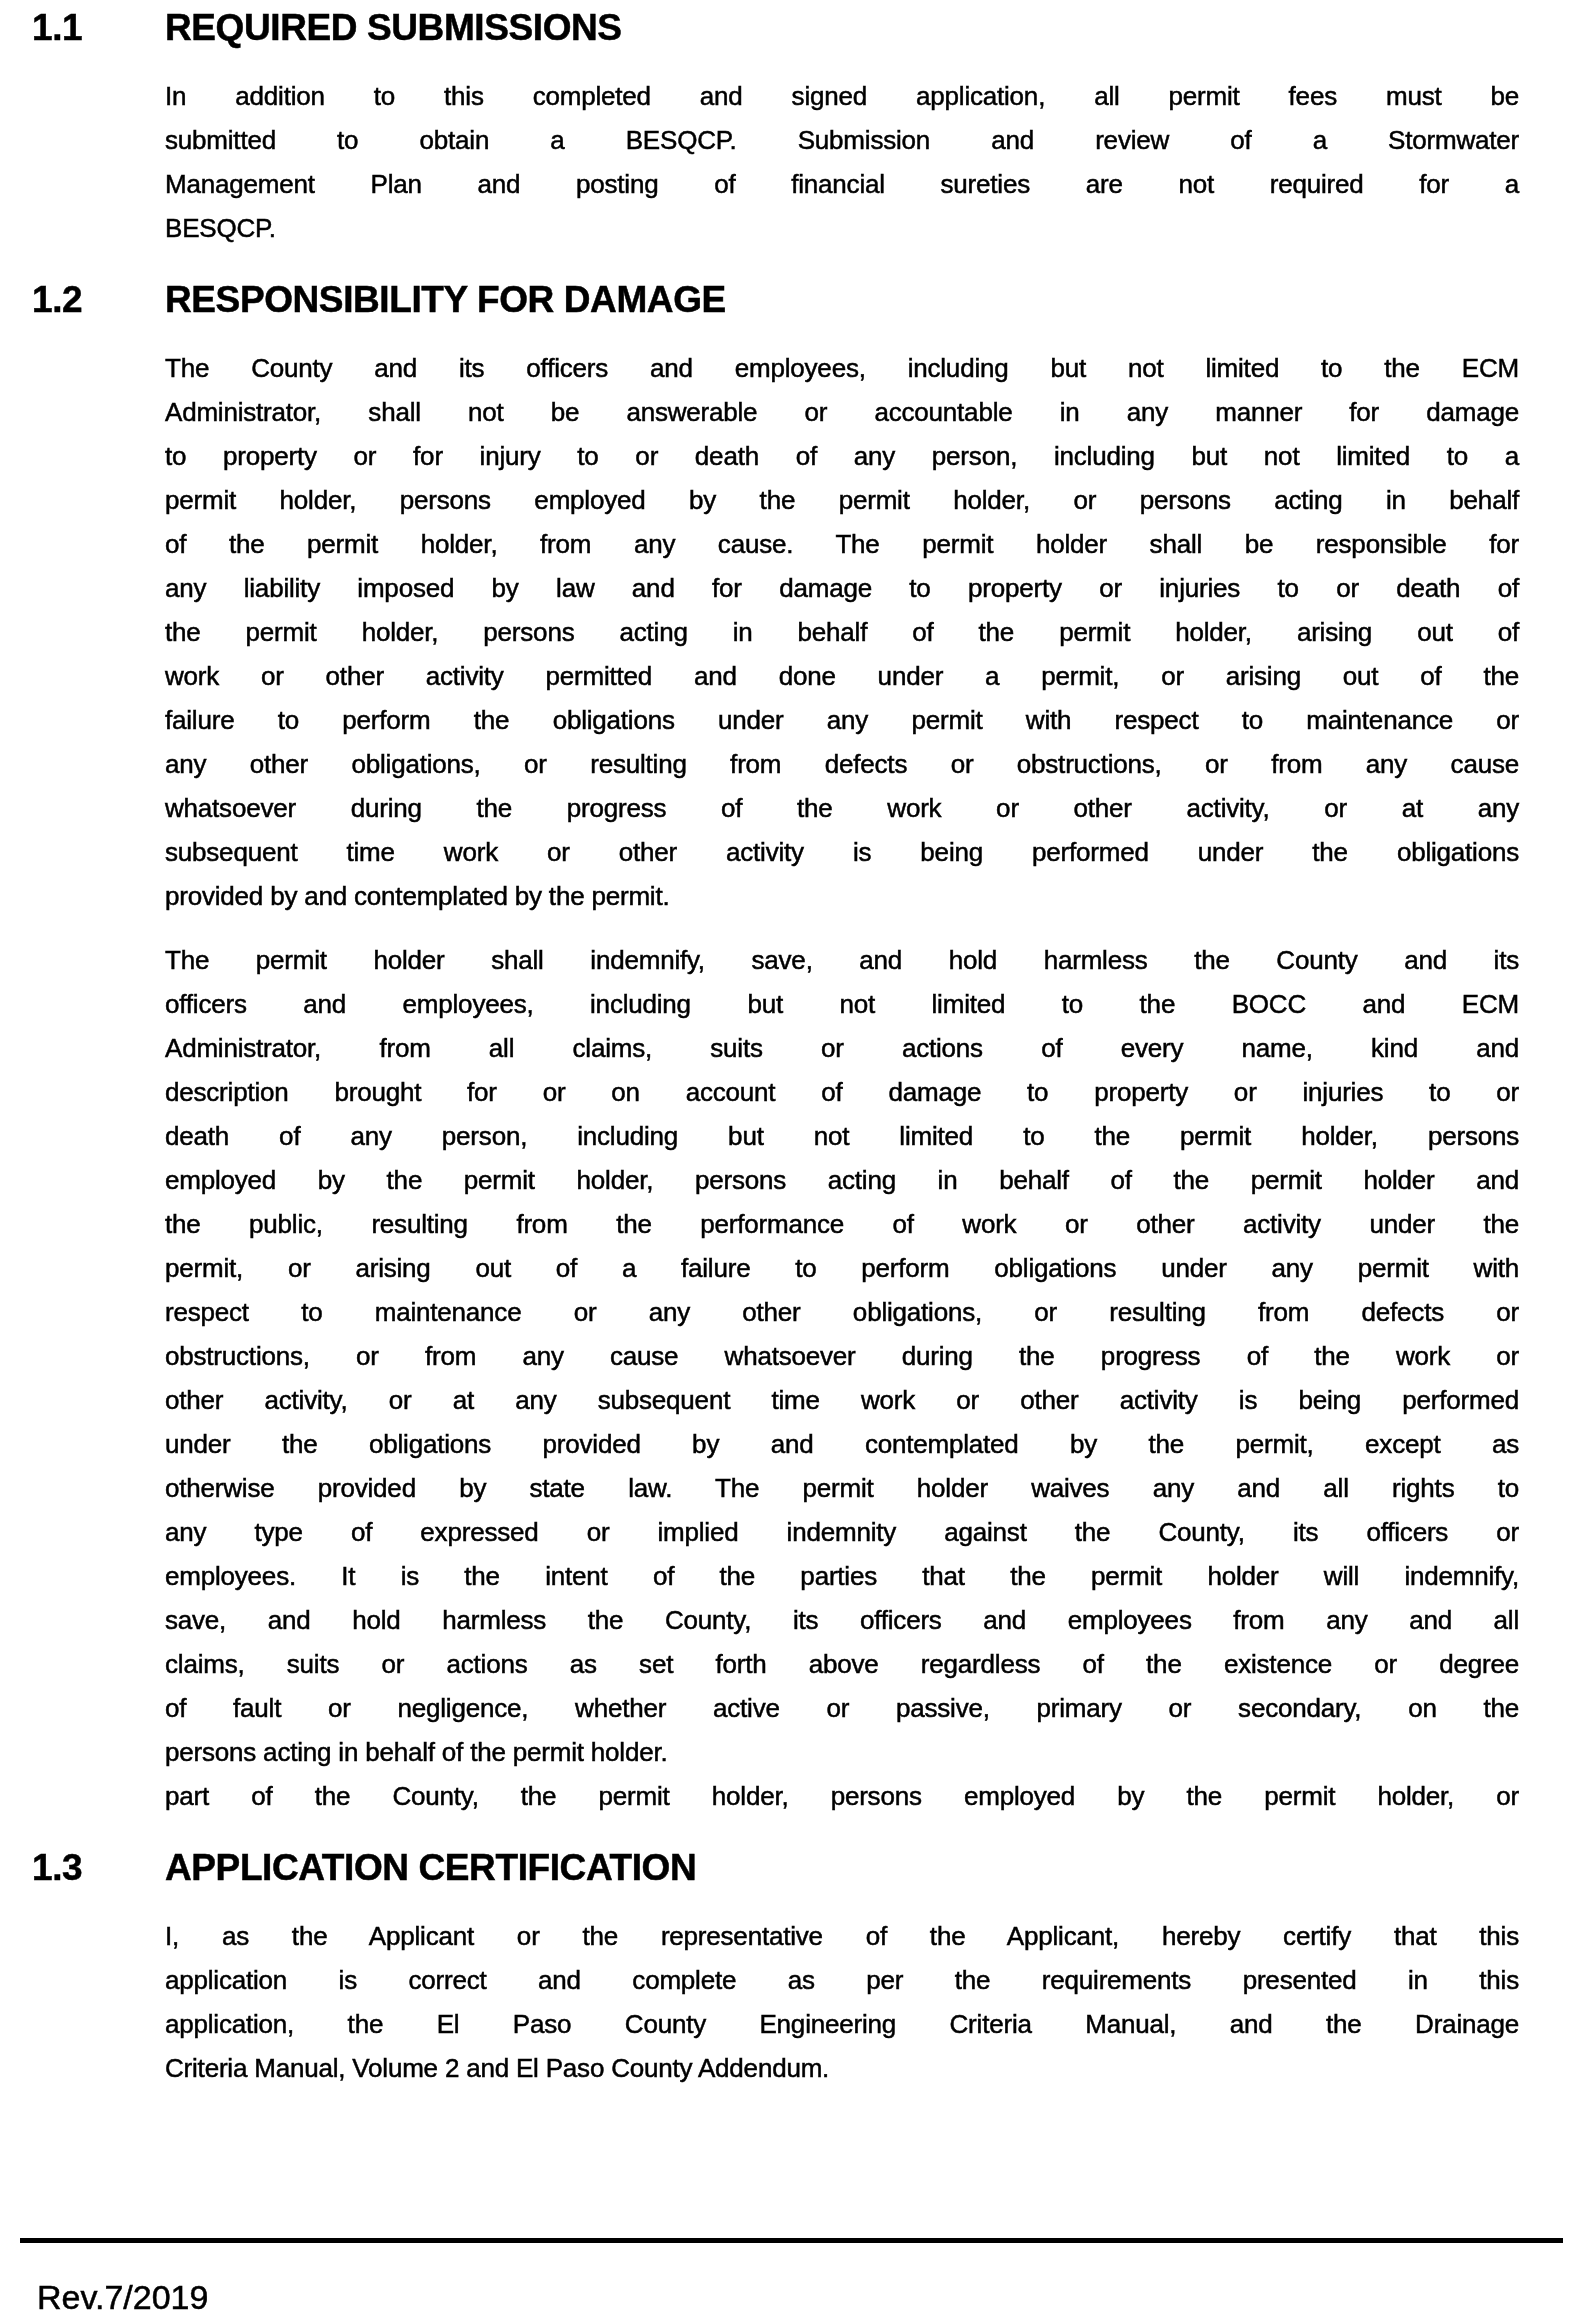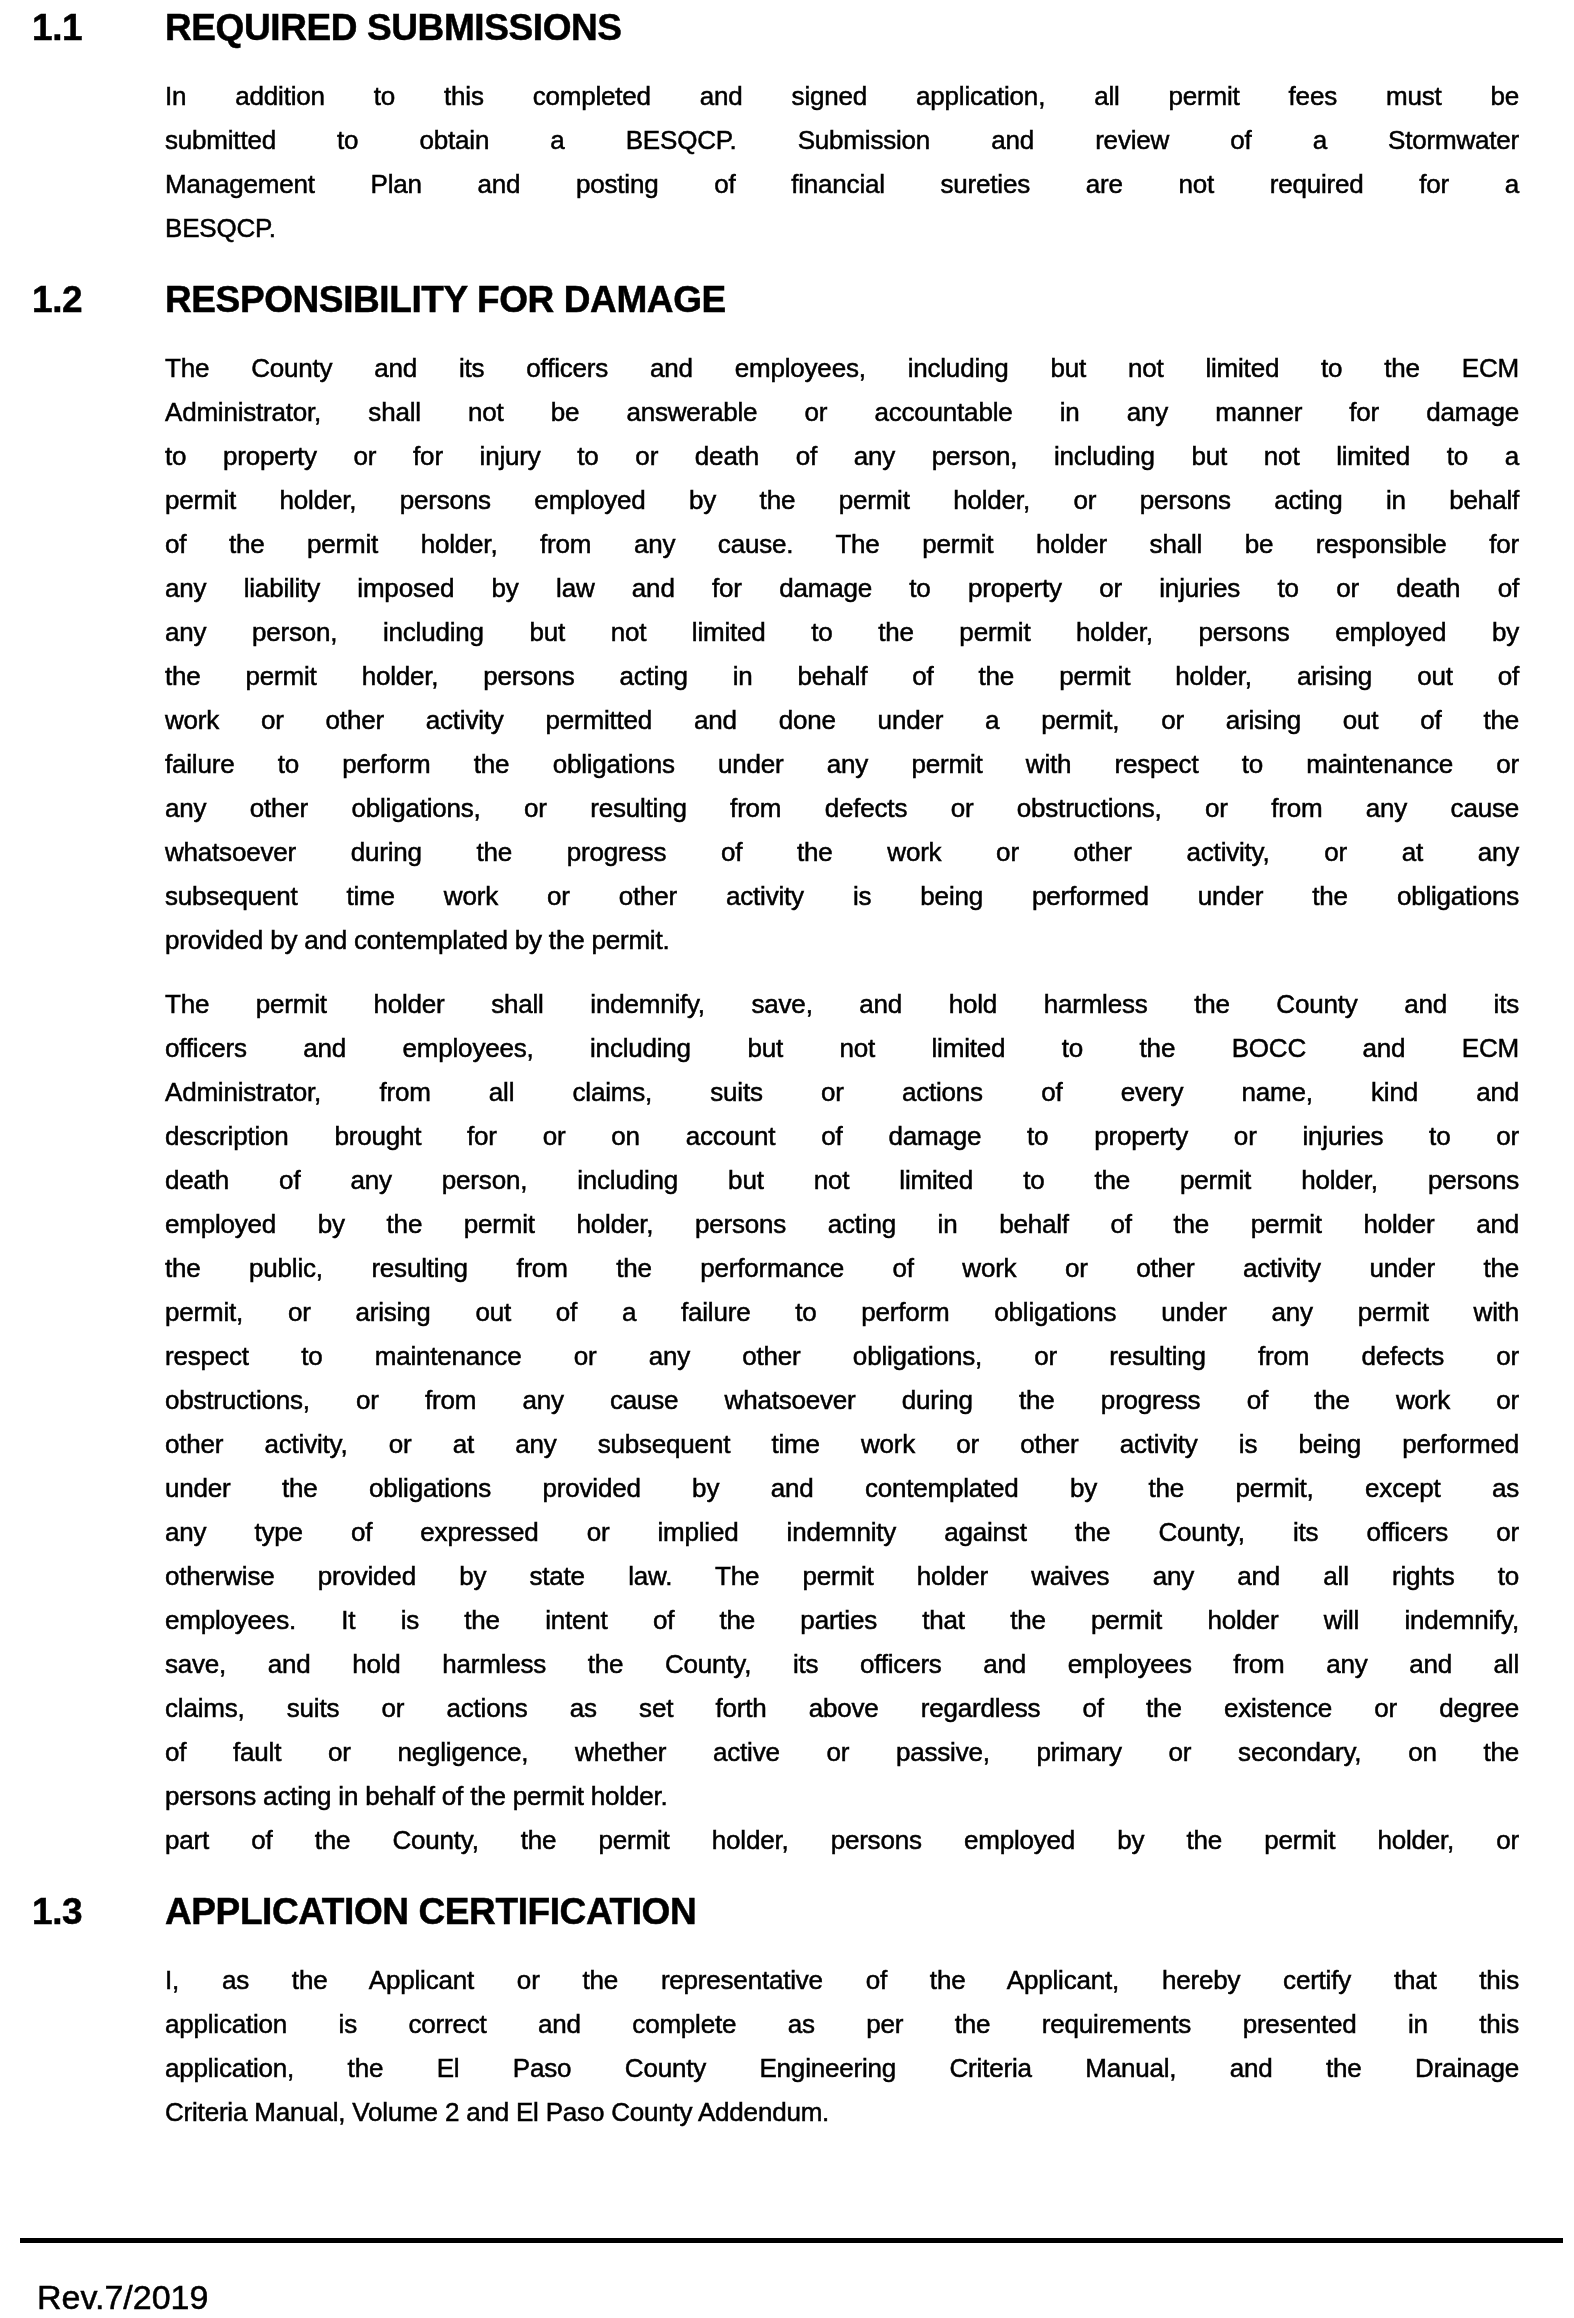--- a/index.html
+++ b/index.html
@@ -107,21 +107,20 @@
           <span class="sec-num">1.2</span>
           <span class="sec-title">RESPONSIBILITY FOR DAMAGE</span>
         </div>
         <div class="para">
           <div class="line">The County and its officers and employees, including but not limited to the ECM</div>
           <div class="line">Administrator, shall not be answerable or accountable in any manner for damage</div>
           <div class="line">to property or for injury to or death of any person, including but not limited to a</div>
           <div class="line">permit holder, persons employed by the permit holder, or persons acting in behalf</div>
           <div class="line">of the permit holder, from any cause. The permit holder shall be responsible for</div>
           <div class="line">any liability imposed by law and for damage to property or injuries to or death of</div>
-          <div class="line">any person, including but not limited to the permit holder, persons employed by</div>
           <div class="line">the permit holder, persons acting in behalf of the permit holder, arising out of</div>
           <div class="line">work or other activity permitted and done under a permit, or arising out of the</div>
           <div class="line">failure to perform the obligations under any permit with respect to maintenance or</div>
           <div class="line">any other obligations, or resulting from defects or obstructions, or from any cause</div>
           <div class="line">whatsoever during the progress of the work or other activity, or at any</div>
           <div class="line">subsequent time work or other activity is being performed under the obligations</div>
           <div class="line last">provided by and contemplated by the permit.</div>
         </div>
         <div class="para">
           <div class="line">The permit holder shall indemnify, save, and hold harmless the County and its</div>
@@ -129,22 +128,22 @@
           <div class="line">Administrator, from all claims, suits or actions of every name, kind and</div>
           <div class="line">description brought for or on account of damage to property or injuries to or</div>
           <div class="line">death of any person, including but not limited to the permit holder, persons</div>
           <div class="line">employed by the permit holder, persons acting in behalf of the permit holder and</div>
           <div class="line">the public, resulting from the performance of work or other activity under the</div>
           <div class="line">permit, or arising out of a failure to perform obligations under any permit with</div>
           <div class="line">respect to maintenance or any other obligations, or resulting from defects or</div>
           <div class="line">obstructions, or from any cause whatsoever during the progress of the work or</div>
           <div class="line">other activity, or at any subsequent time work or other activity is being performed</div>
           <div class="line">under the obligations provided by and contemplated by the permit, except as</div>
+          <div class="line">otherwise provided by state law. The permit holder waives any and all rights to</div>
           <div class="line">any type of expressed or implied indemnity against the County, its officers or</div>
-          <div class="line">otherwise provided by state law. The permit holder waives any and all rights to</div>
           <div class="line">employees. It is the intent of the parties that the permit holder will indemnify,</div>
           <div class="line">save, and hold harmless the County, its officers and employees from any and all</div>
           <div class="line">claims, suits or actions as set forth above regardless of the existence or degree</div>
           <div class="line">of fault or negligence, whether active or passive, primary or secondary, on the</div>
           <div class="line last">persons acting in behalf of the permit holder.</div>
           <div class="line">part of the County, the permit holder, persons employed by the permit holder, or</div>
         </div>
       </section>
       <section class="sec">
         <div class="sec-head">

